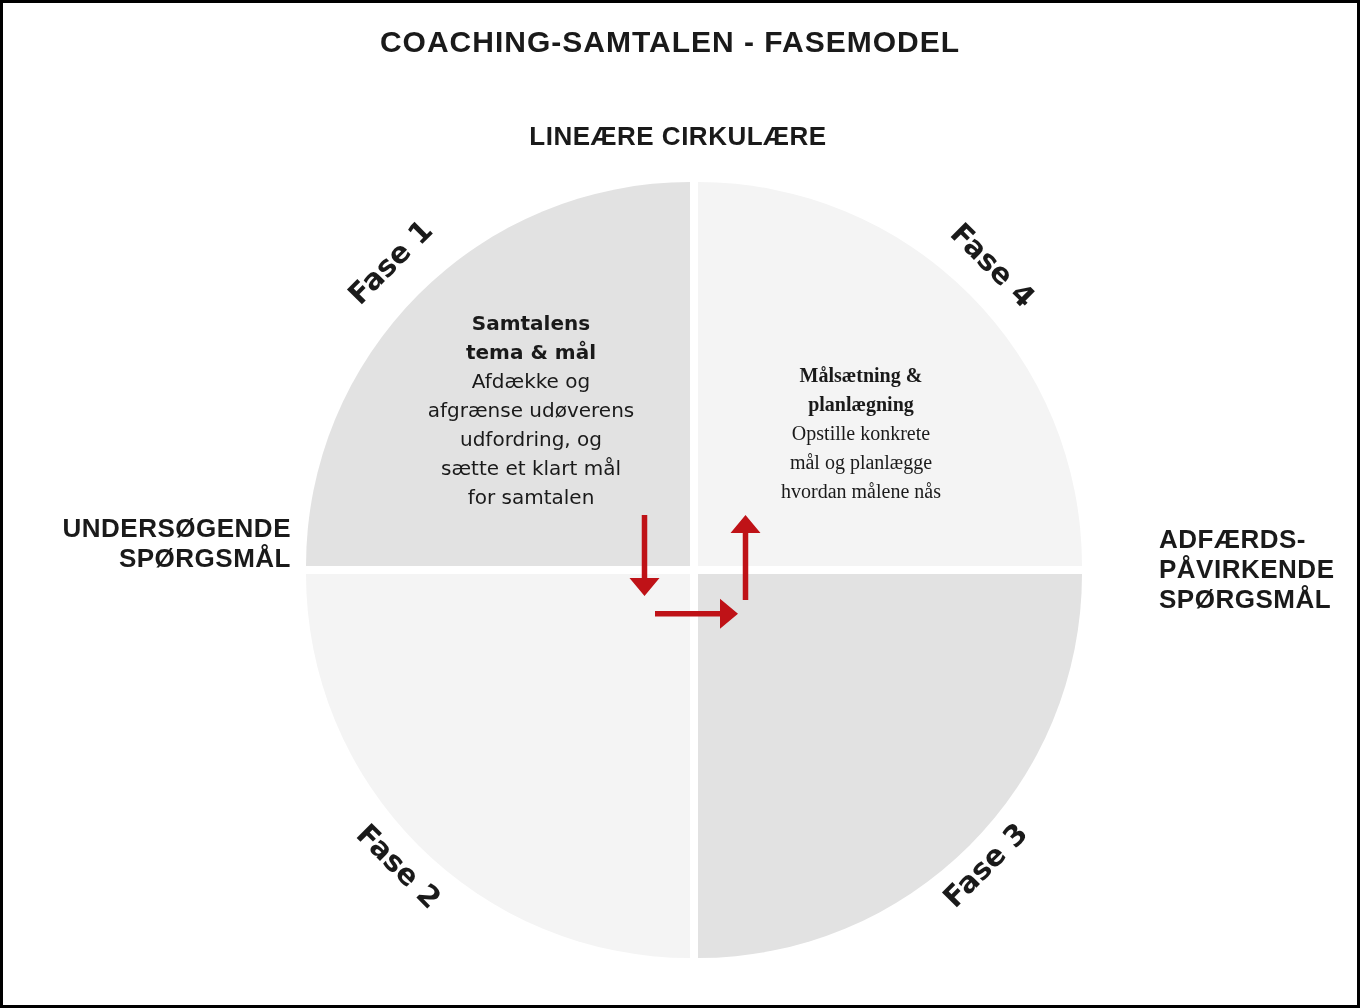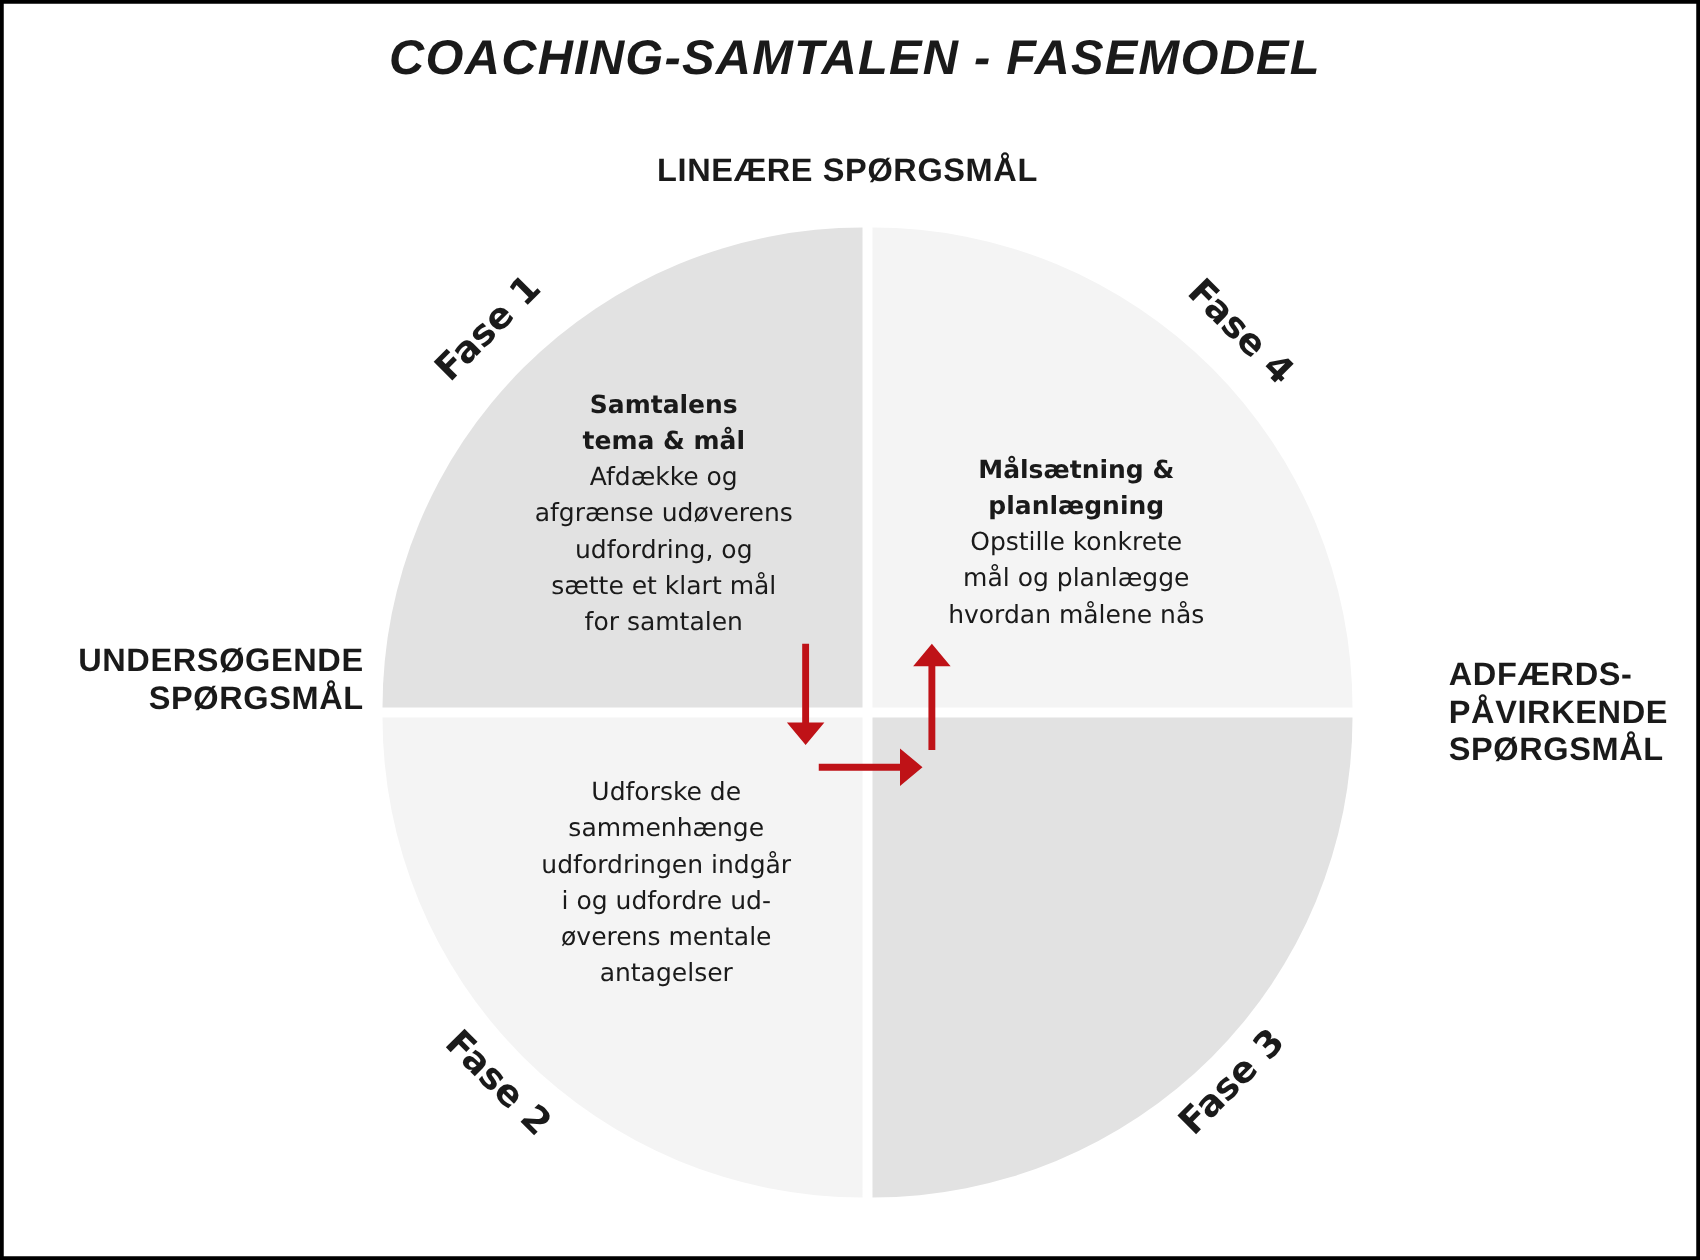--- a/index.html
+++ b/index.html
@@ -3,22 +3,22 @@
 <meta charset="utf-8">
 <style>
   html, body { margin:0; padding:0; background:#ffffff; }
   .frame {
     position:relative; width:1360px; height:1008px;
     box-sizing:border-box; border:3px solid #000;
     background:#fff; overflow:hidden;
     font-family:"Liberation Sans", sans-serif; color:#1a1a1a;
   }
   .title {
-    position:absolute; top:22px; left:681px; transform:translateX(-50%);
-    font-size:39px; font-weight:bold; letter-spacing:1px; white-space:nowrap;font-style:italic;
+    position:absolute; top:22px; left:667px; transform:translateX(-50%);
+    font-size:30px; font-weight:bold; letter-spacing:1px; white-space:nowrap;
   }
   .axis {
     position:absolute; font-weight:bold; font-size:26px;
     letter-spacing:0.5px; line-height:30px;
   }
   .axis-top    { top:118px; left:675px; transform:translateX(-50%); white-space:nowrap; }
   .axis-bottom { top:962px; left:691px; transform:translateX(-50%); white-space:nowrap; }
   .axis-left   { top:510px; left:30px; width:258px; text-align:right; white-space:pre-line; }
   .axis-right  { top:521px; left:1156px; text-align:left; white-space:pre-line; }
 
@@ -34,41 +34,41 @@
   .phase-text {
     position:absolute; text-align:center;
     font-family:"DejaVu Sans", sans-serif;
     font-size:20px; line-height:29px;
   }
   .phase-heading { font-weight:bold; white-space:pre-line; }
   .phase-body    { white-space:pre-line; }
   .pt-1 { left:368px; top:306px; width:320px; }
   .pt-2 { left:370px; top:616px; width:320px; }
   .pt-3 { left:713px; top:634px; width:300px; }
-  .pt-4 { left:708px; top:358px; width:300px; }
+  .pt-4 { left:708px; top:358px; width:300px;font-family:Liberation Serif, serif; }
 
   .fase-label {
     position:absolute; font-family:"DejaVu Sans", sans-serif;
     font-weight:bold; font-size:29px; white-space:nowrap;
   }
   .fl-1 { left:387px; top:259px; transform:translate(-50%,-50%) rotate(-45deg); }
   .fl-2 { left:396px; top:863px; transform:translate(-50%,-50%) rotate(45deg); }
   .fl-3 { left:982px; top:862px; transform:translate(-50%,-50%) rotate(-45deg); }
   .fl-4 { left:990px; top:262px; transform:translate(-50%,-50%) rotate(45deg); }
 
   .arrows { position:absolute; left:0; top:0; pointer-events:none; }
 </style>
 </head>
 <body>
 
 <div class="frame">
 
   <div class="title">COACHING-SAMTALEN - FASEMODEL</div>
 
-  <div class="axis axis-top">LINEÆRE SPØRGSMÅL</div>
+  <div class="axis axis-top">LINEÆRE CIRKULÆRE</div>
   <div class="axis axis-left">UNDERSØGENDE
 SPØRGSMÅL</div>
   <div class="axis axis-right">ADFÆRDS-
 PÅVIRKENDE
 SPØRGSMÅL</div>
 
   <div class="circle">
     <div class="q-tl"></div>
     <div class="q-tr"></div>
     <div class="q-bl"></div>
@@ -79,26 +79,20 @@
     <div class="phase-heading">Samtalens
 tema &amp; mål</div>
     <div class="phase-body">Afdække og
 afgrænse udøverens
 udfordring, og
 sætte et klart mål
 for samtalen</div>
   </div>
 
   <div class="phase-text pt-2">
-    <div class="phase-body">Udforske de
-sammenhænge
-udfordringen indgår
-i og udfordre ud-
-øverens mentale
-antagelser</div>
   </div>
 
 
   <div class="phase-text pt-4">
     <div class="phase-heading">Målsætning &amp;
 planlægning</div>
     <div class="phase-body">Opstille konkrete
 mål og planlægge
 hvordan målene nås</div>
   </div>

